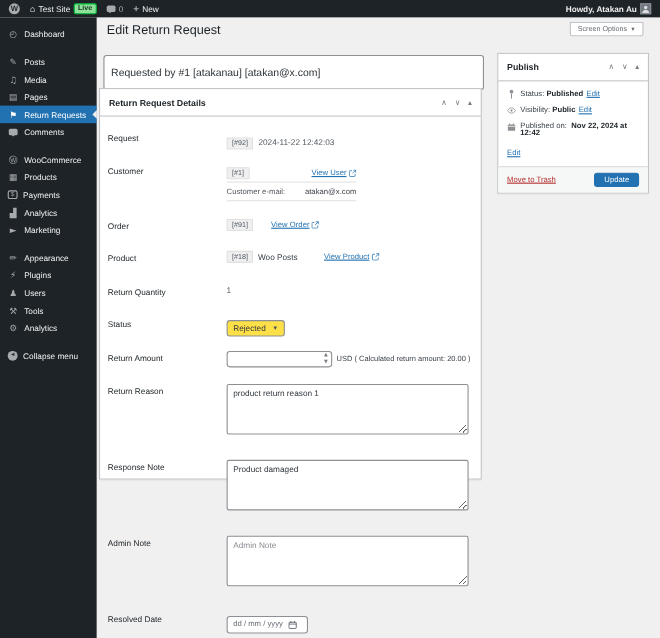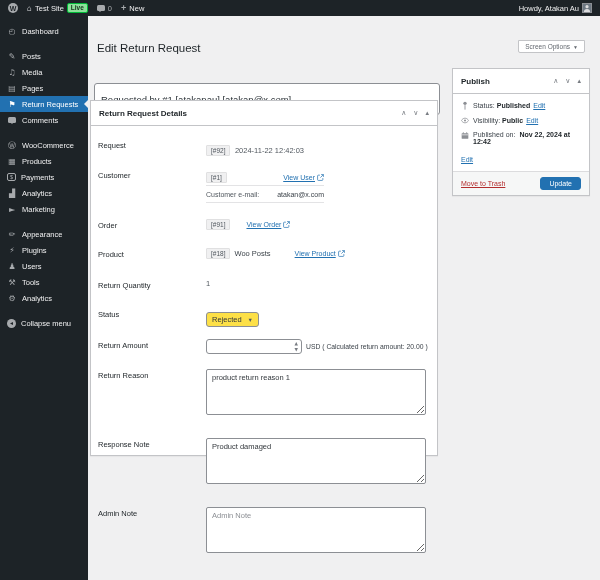--- a/index.html
+++ b/index.html
@@ -9,41 +9,41 @@
   
   .adminbar { height:16px; background:#1d2327; display:flex; align-items:center; padding:0 8px; gap:9px; color:#f0f0f1; font-size:7.5px; }
   .ab-item { display:flex; align-items:center; gap:3px; cursor:pointer; }
   .wp-circle { width:10px; height:10px; border-radius:50%; background:#a7aaad; color:#1d2327; font-size:7px; font-weight:bold; display:flex; align-items:center; justify-content:center; }
   .home-glyph { color:#a7aaad; font-size:8px; font-family:"DejaVu Sans",sans-serif; }
   .live-badge { background:#8ce09a; color:#17311d; border:1px solid #00ba37; border-radius:2px; font-size:6.5px; font-weight:bold; padding:0 3px; line-height:8px; }
   .bubble { width:8px; height:6px; background:#a7aaad; border-radius:1.5px; position:relative; display:inline-block; }
   .bubble::after { content:""; position:absolute; left:1.5px; bottom:-3px; border:2px solid transparent; border-top-color:#a7aaad; }
   .count { color:#a7aaad; }
   .plus-glyph { color:#a7aaad; font-size:9px; font-weight:bold; }
-  .ab-right { margin-left:auto; display:flex; align-items:center; gap:4px; }
+  .ab-right { margin-left:auto; display:flex; align-items:center; gap:4px;font-weight:bold; }
   .avatar { width:10px; height:10px; background:#6c7781; border:1px solid #8c8f94; display:flex; align-items:flex-end; justify-content:center; overflow:hidden; }
 
   
   .layout { display:flex; height:564px; }
   .sidebar { width:88px; background:#1d2327; padding-top:7px; flex:none; }
   .s-item { height:16px; display:flex; align-items:center; gap:5px; padding-left:7px; color:#f0f0f1; font-size:7.5px; cursor:pointer; position:relative; }
   .s-item .micon { width:10px; text-align:center; color:#a7aaad; font-size:8px; font-family:"DejaVu Sans",sans-serif; flex:none; }
   .s-item.active { background:#2271b1; color:#fff; }
   .s-item.active .micon { color:#fff; }
   .s-item.active::after { content:""; position:absolute; right:0; top:50%; transform:translateY(-50%); border:4px solid transparent; border-right-color:#f0f0f1; }
   .s-gap { height:9px; }
   .chip { width:9px; height:8px; border:1px solid #a7aaad; border-radius:2px; color:#a7aaad; font-size:5.5px; display:flex; align-items:center; justify-content:center; margin-left:7px; flex:none; }
   .s-item .chip { margin-left:0; }
   .collapse-circle { width:9px; height:9px; border-radius:50%; background:#a7aaad; color:#1d2327; font-size:5px; display:flex; align-items:center; justify-content:center; flex:none; }
 
   
-  .content { position:relative; flex:1; background:#f0f0f1;margin-top:20px; }
+  .content { position:relative; flex:1; background:#f0f0f1; }
   .page-title { position:absolute; top:6px; left:9px; font-size:11.5px; font-weight:400; color:#1d2327; }
   .screen-options { position:absolute; top:4px; right:15px; background:#fff; border:1px solid #c3c4c7; border-radius:0 0 2px 2px; padding:2px 6px; font-size:6.5px; color:#646970; display:flex; align-items:center; gap:3px; cursor:pointer; }
-  .title-input { position:absolute; top:47px; left:6px; width:346px; height:32px; border:1px solid #8c8f94; border-radius:3px; padding:2px 6px; font-size:9.5px; color:#2c3338; background:#fff; font-family:inherit; }
+  .title-input { position:absolute; top:34px; left:6px; width:346px; height:32px; border:1px solid #8c8f94; border-radius:3px; padding:2px 6px; font-size:9.5px; color:#2c3338; background:#fff; font-family:inherit; }
 
   .postbox { position:absolute; background:#fff; border:1px solid #c3c4c7; box-shadow:0 1px 1px rgba(0,0,0,.04); }
   .postbox-header { height:21px; display:flex; align-items:center; justify-content:space-between; padding:12px 8px; border-bottom:1px solid #c3c4c7; }
   .postbox-title { font-size:8px; font-weight:bold; color:#1d2327; }
   .handles { display:flex; gap:7px; color:#787c82; font-size:7px; font-family:"DejaVu Sans",sans-serif; }
   .handles span { cursor:pointer; }
 
   .main-box { top:64px; left:2px; width:348px; height:356px; }
   .panel-body { padding:13px 6px 0 7px; }
   .row { display:grid; grid-template-columns:108px 1fr; align-items:start; }

